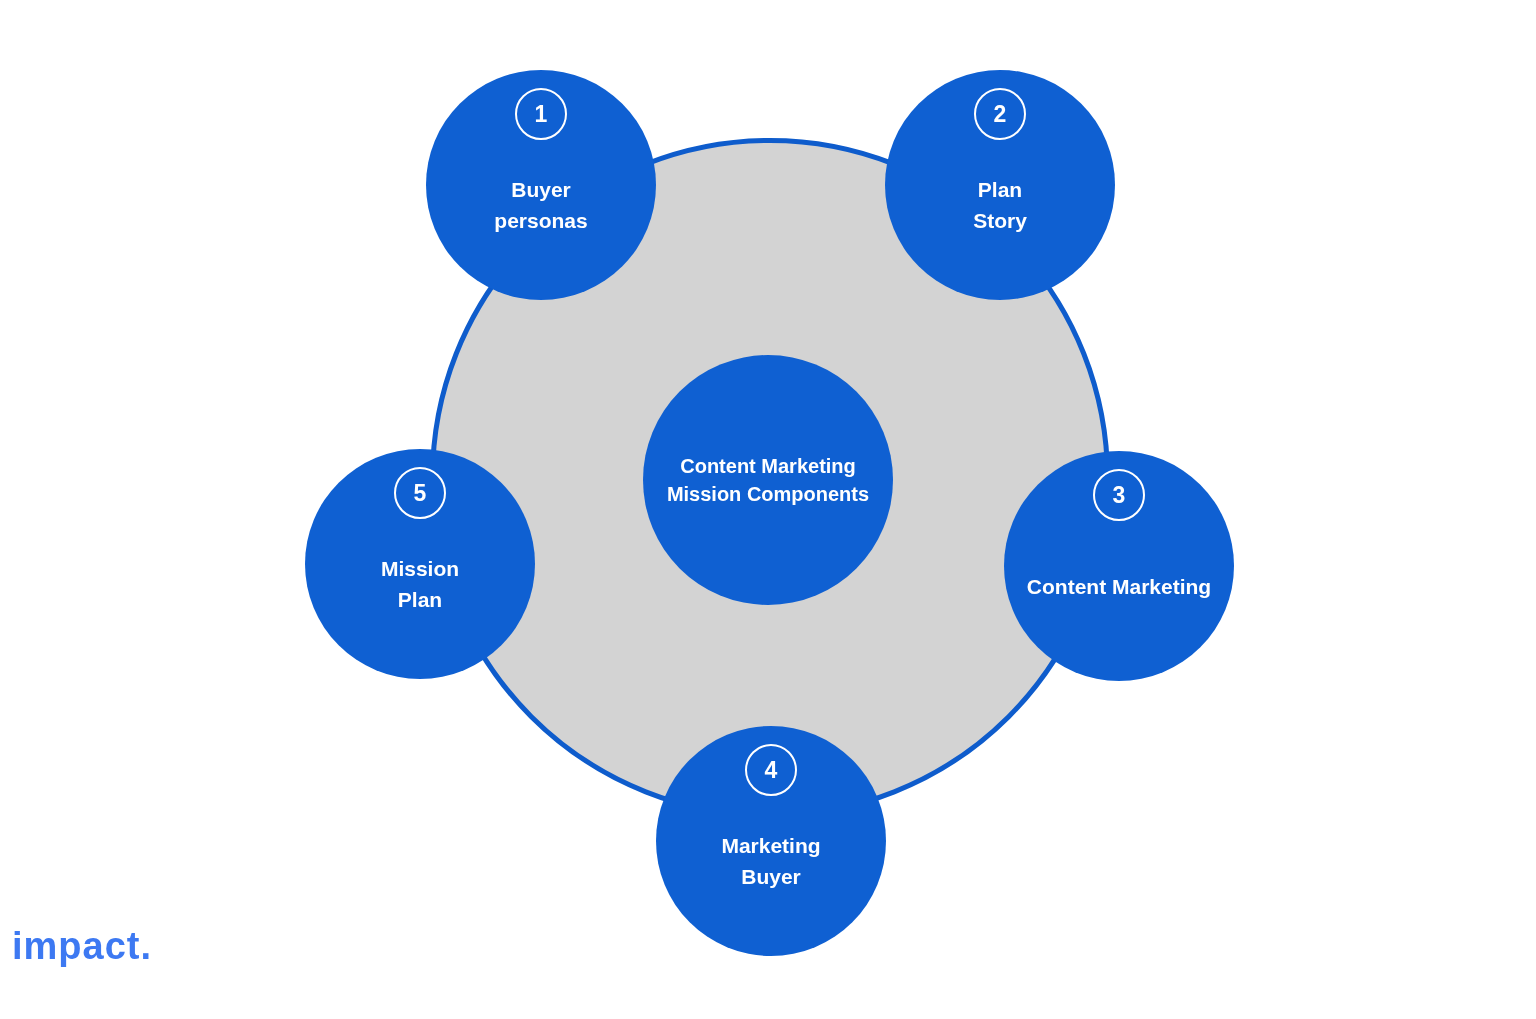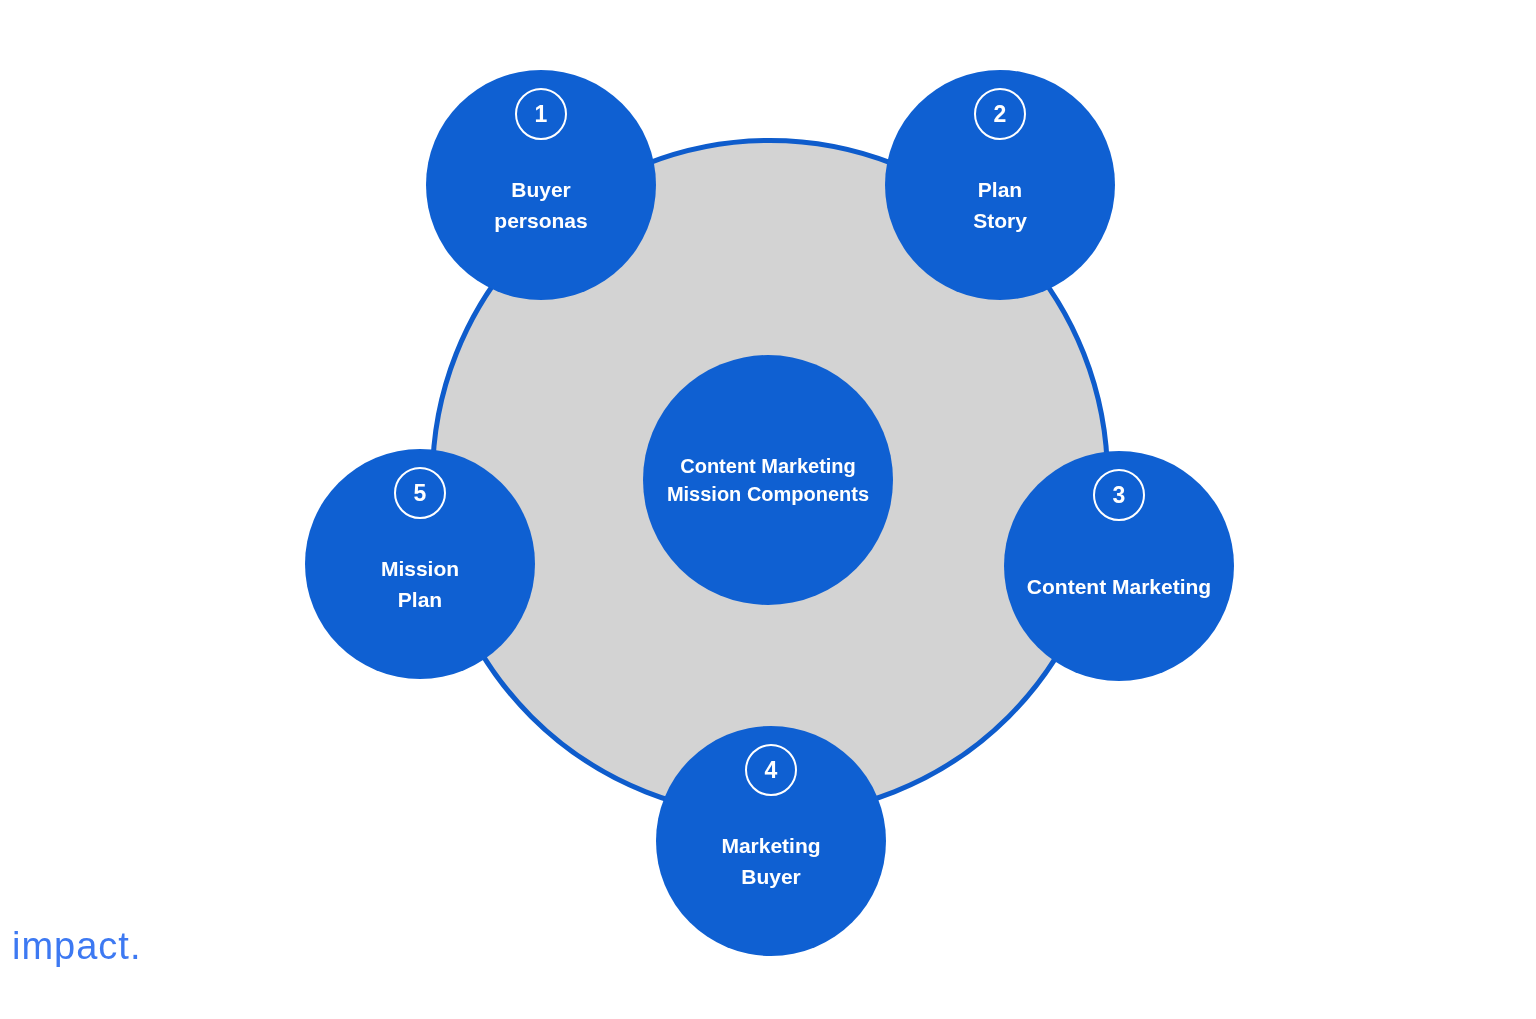--- a/index.html
+++ b/index.html
@@ -57,21 +57,21 @@
 
   .node-1{left:426px;top:70px;}
   .node-2{left:885px;top:70px;}
   .node-3{left:1004px;top:451px;}
   .node-4{left:656px;top:726px;}
   .node-5{left:305px;top:449px;}
 
   .logo{
     position:absolute;left:12px;top:925px;
     color:var(--logo-blue);
-    font-size:38px;font-weight:normal;letter-spacing:1px;
+    font-size:38px;font-weight:bold;letter-spacing:1px;
     z-index:4;
   }
 </style>
 </head>
 <body>
 
 <div class="stage">
 
   <div class="big-ring"></div>
 

